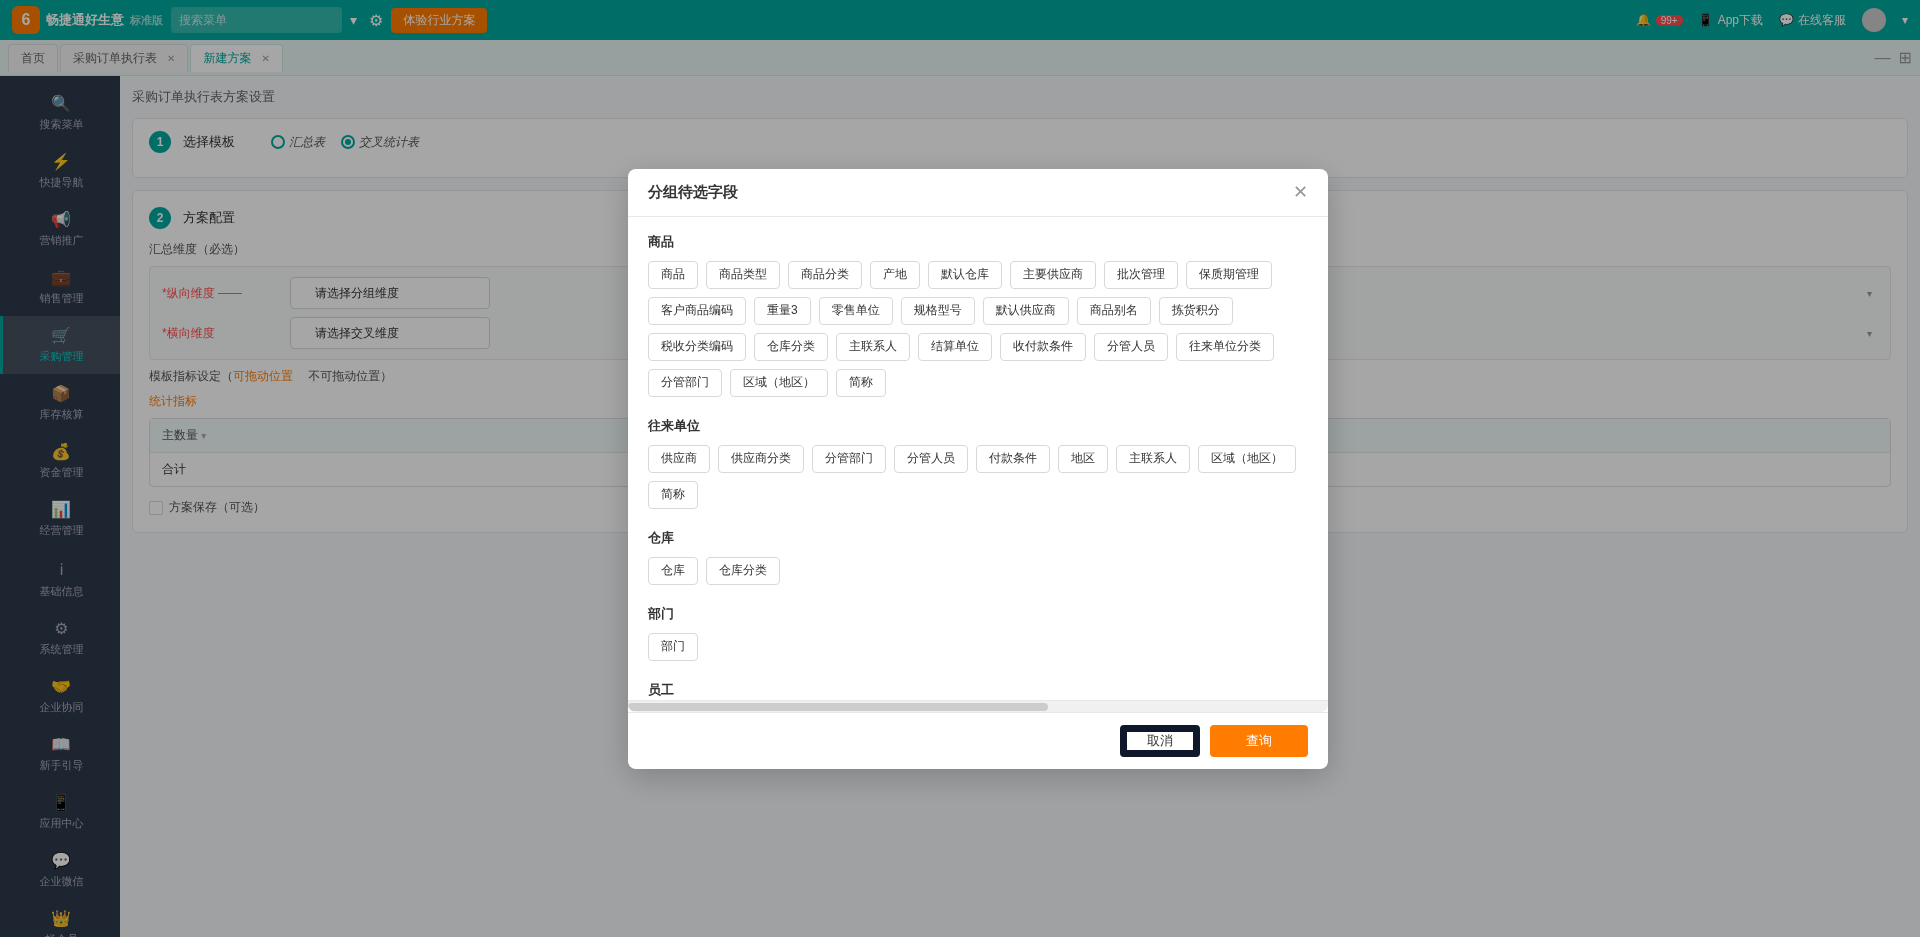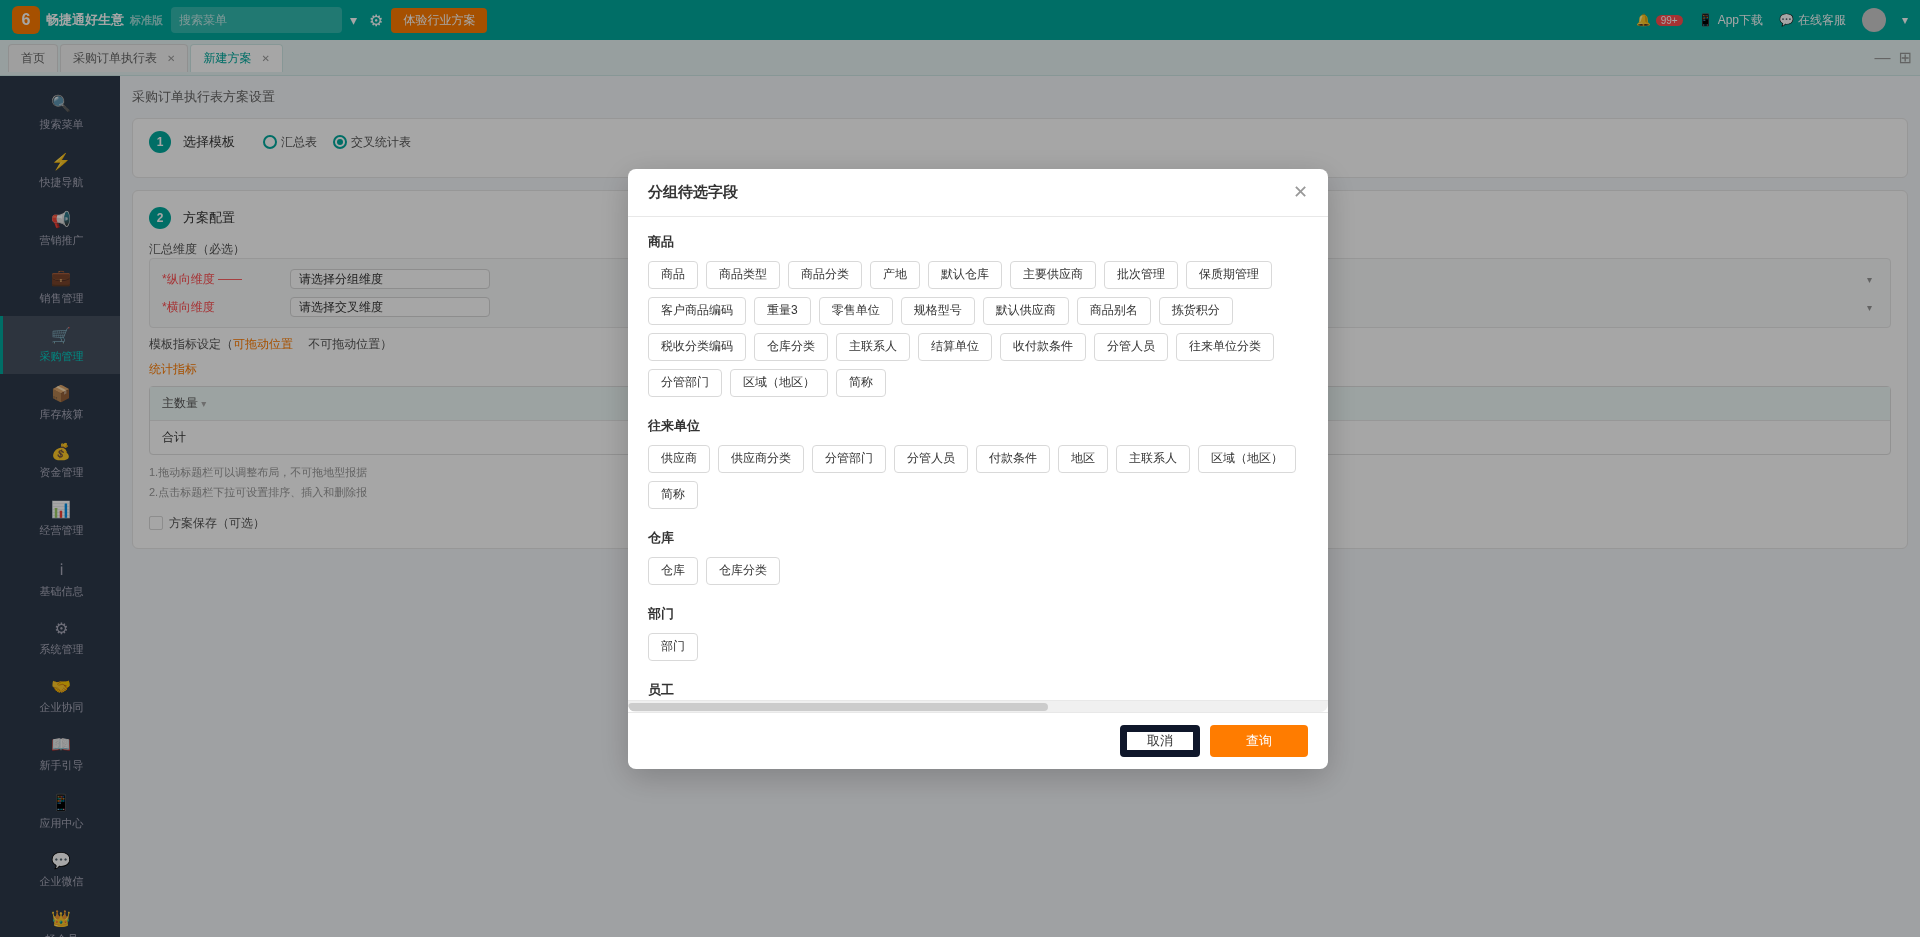--- a/index.html
+++ b/index.html
@@ -76,21 +76,21 @@
 
     .table-section { border: 1px solid #e0e0e0; border-radius: 4px; margin-top: 8px; }
     .table-header-row { background: #f0faf9; display: grid; border-bottom: 1px solid #e0e0e0; }
     .th { padding: 8px 12px; font-size: 12px; color: #555; font-weight: 500; border-right: 1px solid #e0e0e0; }
     .th:last-child { border-right: none; }
     .td { padding: 8px 12px; font-size: 12px; border-right: 1px solid #e0e0e0; }
     .td:last-child { border-right: none; }
     .tr { display: grid; border-bottom: 1px solid #e8e8e8; }
     .tr:last-child { border-bottom: none; }
 
-    .select-box { height: 20px; padding: 0 8px; border: 1px solid #d9d9d9; border-radius: 4px; font-size: 12px; color: #333; background: white; appearance: none; padding-right: 24px; min-width: 80px; cursor: pointer; }
+    .select-box { height: 32px; padding: 0 24px; border: 1px solid #d9d9d9; border-radius: 4px; font-size: 12px; color: #333; background: white; appearance: none; padding-right: 24px; min-width: 80px; cursor: pointer; }
     .select-wrapper { position: relative; display: inline-block; }
     .select-arrow { position: absolute; right: 6px; top: 50%; transform: translateY(-50%); pointer-events: none; color: #999; font-size: 10px; }
 
     .dimmed-label { color: #ff7c00; font-size: 12px; text-align: center; }
 
     .tips-section { font-size: 11px; color: #999; margin-top: 8px; line-height: 1.8; }
     .checkbox-row { display: flex; align-items: center; gap: 6px; font-size: 12px; margin-top: 12px; color: #555; }
     .checkbox-box { width: 14px; height: 14px; border: 1px solid #d9d9d9; border-radius: 2px; }
   </style>
 </head>
@@ -210,40 +210,40 @@
 
   </div>
 
   <div class="content">
     <div class="page-title">采购订单执行表方案设置</div>
 
     <div class="card" style="padding:12px 16px;">
       <div class="step-row">
         <div class="step-num">1</div>
         <span class="step-label">选择模板</span>
-        <div class="radio-group" style="margin-left:16px;">
+        <div class="radio-group" style="margin-left:24px;font-style:italic;">
           <div class="radio-item">
             <div class="radio-dot"></div>
             <span>汇总表</span>
           </div>
           <div class="radio-item">
             <div class="radio-dot checked"></div>
             <span>交叉统计表</span>
           </div>
         </div>
       </div>
     </div>
 
     <div class="card">
       <div class="step-row">
         <div class="step-num">2</div>
         <span class="step-label">方案配置</span>
       </div>
 
-      <div style="color:#555;font-size:12px;">汇总维度（必选）</div>
+      <div style="margin-bottom:8px;color:#555;font-size:12px;">汇总维度（必选）</div>
 
       <div style="background:#f9fafb;border:1px solid #e8e8e8;border-radius:4px;padding:10px 12px;margin-bottom:8px;">
         <div style="display:grid;grid-template-columns:120px 1fr;gap:8px;align-items:center;margin-bottom:8px;">
           <span style="font-size:12px;color:#ff4d4f;">*纵向维度 ——</span>
           <div class="select-wrapper">
             <select class="select-box" style="width:200px;">
               <option>请选择分组维度</option>
             </select>
             <span class="select-arrow">▾</span>
           </div>
@@ -275,24 +275,20 @@
             </div>
           </div>
           <div class="th">金额</div>
         </div>
         <div class="tr" style="grid-template-columns:1fr 1fr;">
           <div class="td">合计</div>
           <div class="td">合计</div>
         </div>
       </div>
 
-      <div class="tips-section">
-        <div>1.拖动标题栏可以调整布局，不可拖地型报据</div>
-        <div>2.点击标题栏下拉可设置排序、插入和删除报</div>
-      </div>
 
       <div class="checkbox-row">
         <div class="checkbox-box"></div>
         <span>方案保存（可选）</span>
       </div>
     </div>
   </div>
 </div>
 
 <div class="overlay">

